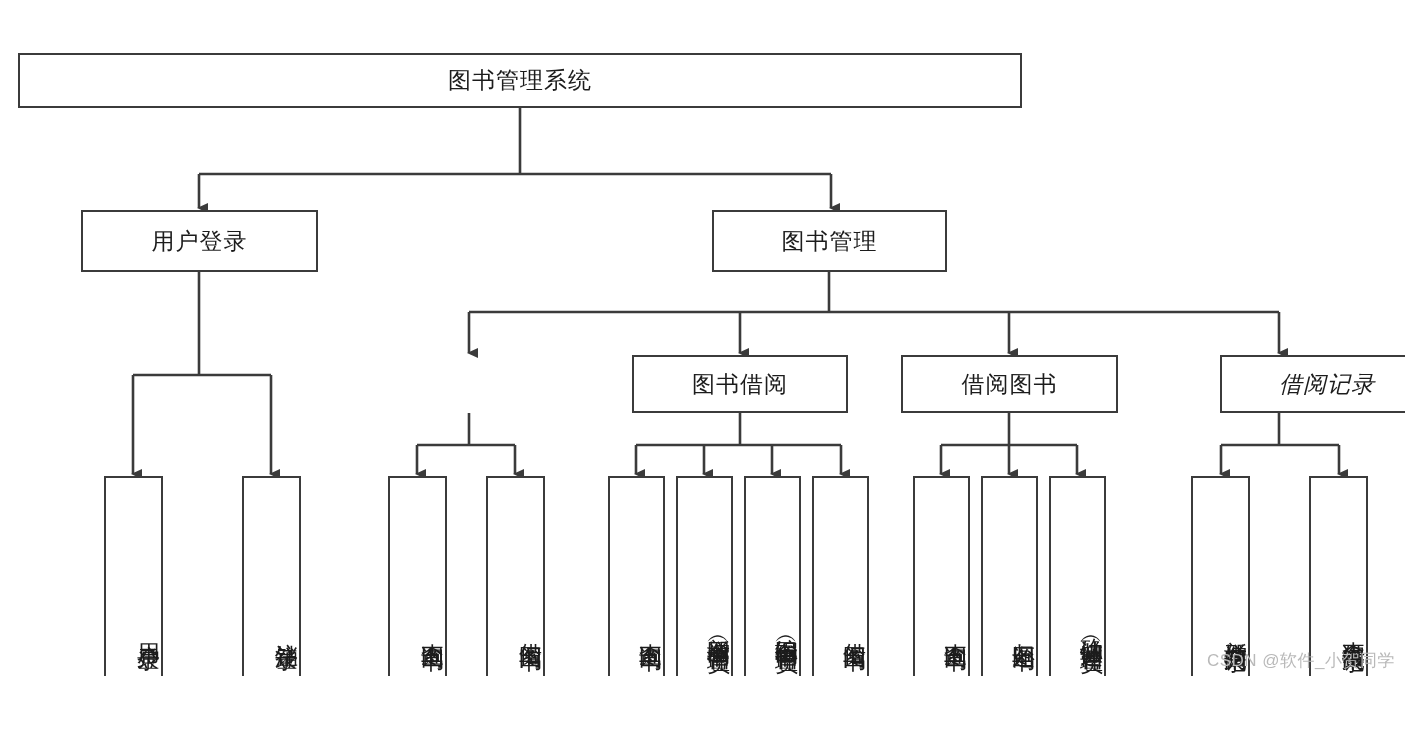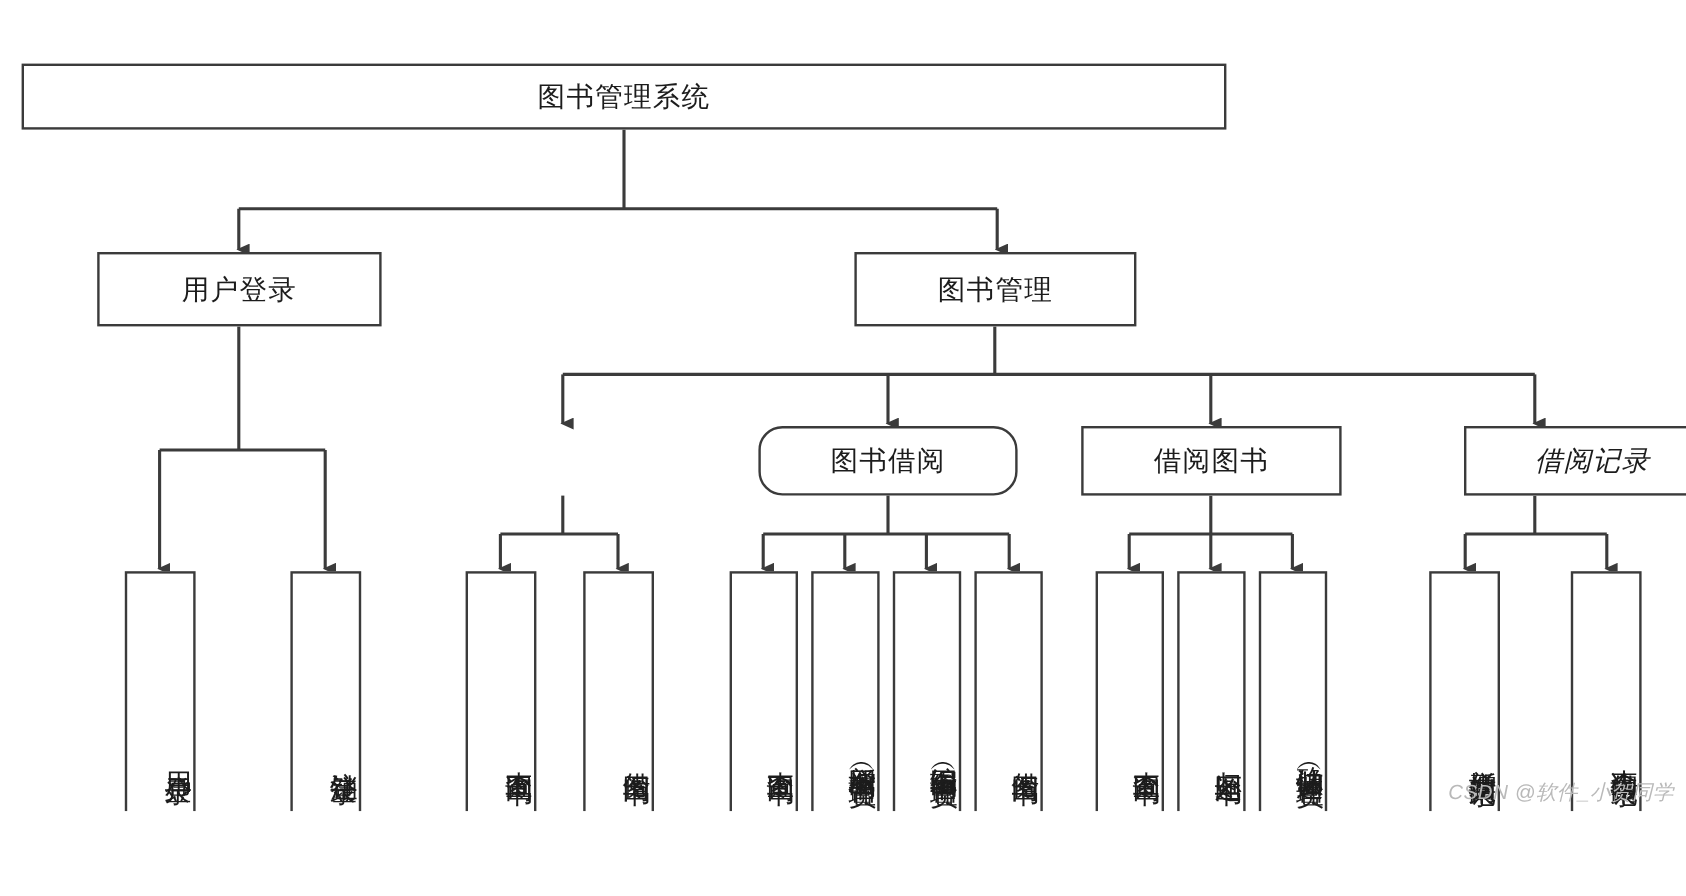--- a/index.html
+++ b/index.html
@@ -56,21 +56,20 @@
     display: block;
   }
   .watermark {
     position: absolute;
     right: 10px;
     bottom: 4px;
     font-size: 17px;
     color: #b9b9b9;
     white-space: nowrap;
     letter-spacing: 0.5px;
-    font-style: italic;
   }
 </style>
 </head>
 <body>
 
 <div id="canvas">
 
   <svg class="wires" viewBox="0 0 1405 747">
     <defs>
       <marker id="arrow" markerWidth="12" markerHeight="12" refX="5" refY="9" orient="auto" markerUnits="userSpaceOnUse">
@@ -127,21 +126,21 @@
 
   <div class="node horiz" style="left:81px; top:170px; width:237px; height:62px;">
     <span>用户登录</span>
   </div>
 
   <div class="node horiz" style="left:712px; top:170px; width:235px; height:62px;">
     <span>图书管理</span>
   </div>
 
 
-  <div class="node horiz" style="left:632px; top:315px; width:216px; height:58px;border-radius:20px;">
+  <div class="node horiz" style="left:632px; top:315px; width:216px; height:58px;">
     <span>图书借阅</span>
   </div>
 
   <div class="node horiz" style="left:901px; top:315px; width:217px; height:58px;">
     <span>借阅图书</span>
   </div>
 
   <div class="node horiz" style="left:1220px; top:315px; width:214px; height:58px;font-style:italic;">
     <span>借阅记录</span>
   </div>

